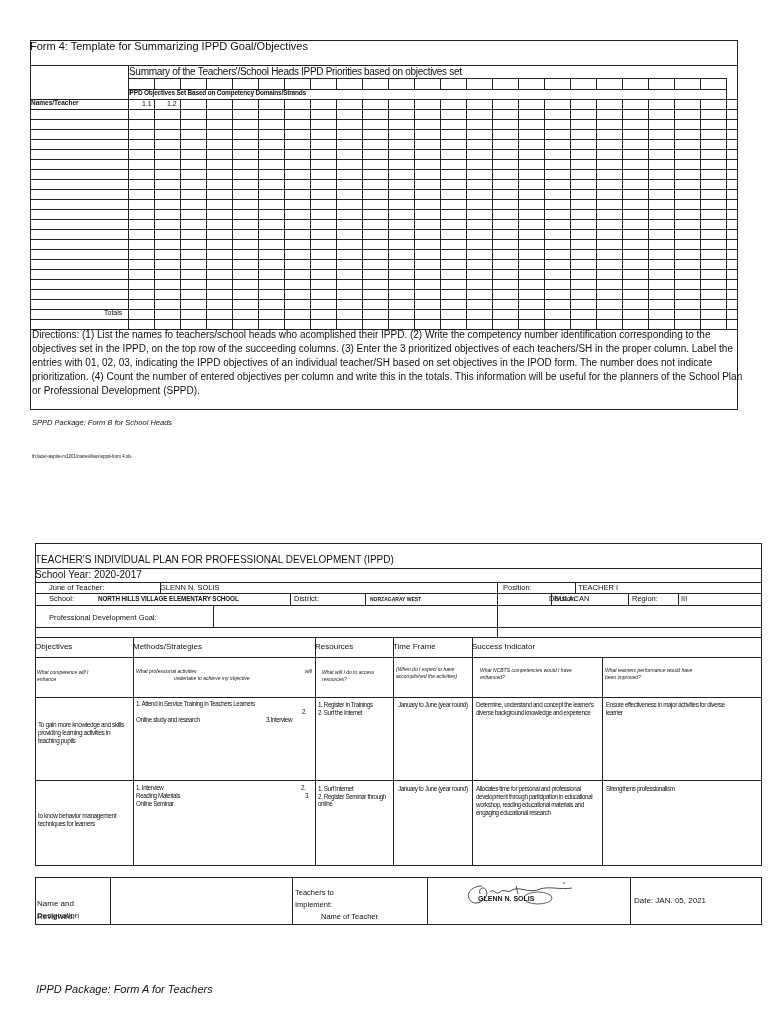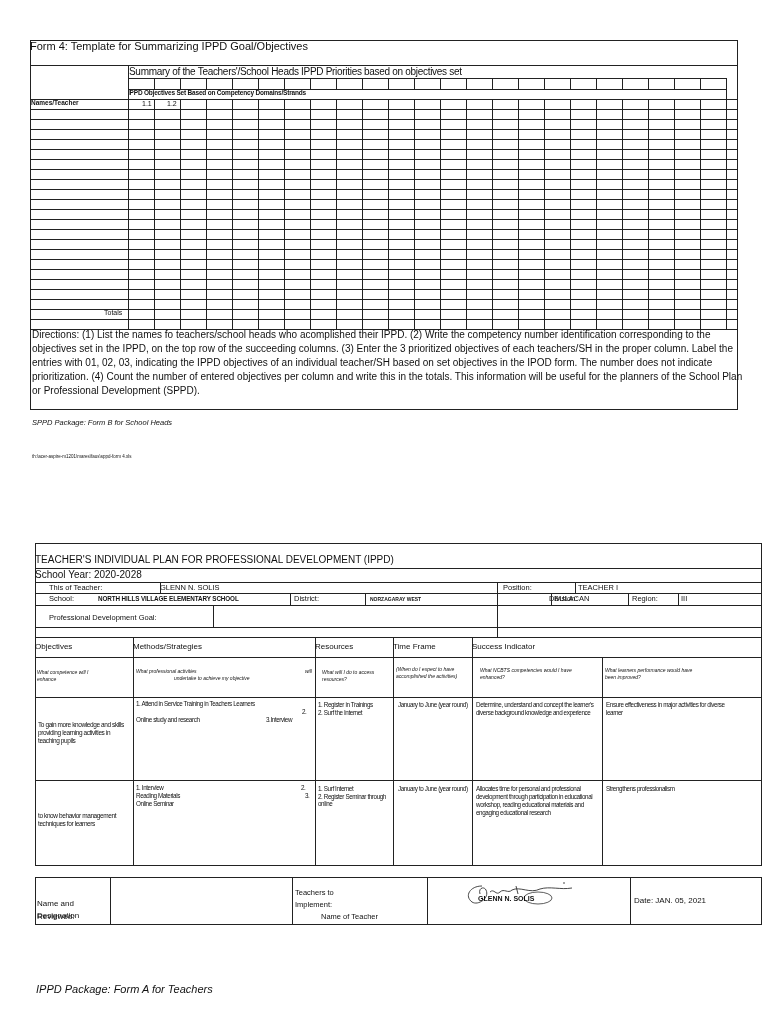--- a/index.html
+++ b/index.html
@@ -42,24 +42,24 @@
   <div class="t" style="position:static;margin-top:4px">prioritization. (4) Count the number of entered objectives per column and write this in the totals. This information will be useful for the planners of the School Plan</div>
   <div class="t" style="position:static;margin-top:4px">or Professional Development (SPPD).</div>
 </div>
 
 <div class="t it" style="left:32px;top:419px;font-size:7.5px;">SPPD Package: Form B for School Heads</div>
 <div class="t" style="left:32px;top:455px;font-size:4.5px;">th:\acer-aspire-m1201\mares\faus\sppd-form 4.xls</div>
 
 <div class="box" style="left:35px;top:543px;width:727px;height:323px;"></div>
 <div class="t ctr" style="left:35px;top:555px;width:727px;font-size:10px;">TEACHER'S INDIVIDUAL PLAN FOR PROFESSIONAL DEVELOPMENT (IPPD)</div>
 <div class="hl" style="left:35px;top:568px;width:727px;"></div>
-<div class="t ctr" style="left:35px;top:570px;width:727px;font-size:10px;">School Year: 2020-2028</div>
+<div class="t ctr" style="left:35px;top:570px;width:727px;font-size:10px;">School Year: 2020-2017</div>
 <div class="hl" style="left:35px;top:582px;width:727px;"></div>
 
-<div class="t" style="left:49px;top:584px;font-size:7.5px;">This of Teacher:</div>
+<div class="t" style="left:49px;top:584px;font-size:7.5px;">June of Teacher:</div>
 <div class="vl" style="left:160px;top:582px;height:11px;"></div>
 <div class="t ctr" style="left:160px;top:584px;width:300px;font-size:7.5px;">GLENN N. SOLIS</div>
 <div class="vl" style="left:497px;top:582px;height:23px;"></div>
 <div class="t" style="left:503px;top:584px;font-size:7.5px;">Position:</div>
 <div class="vl" style="left:575px;top:582px;height:11px;"></div>
 <div class="t" style="left:578px;top:584px;font-size:7.5px;">TEACHER I</div>
 <div class="hl" style="left:35px;top:593px;width:727px;"></div>
 
 <div class="t" style="left:49px;top:595px;font-size:7.5px;">School:</div>
 <div class="t bold" style="left:98px;top:596px;font-size:6.3px;letter-spacing:-0.1px;">NORTH HILLS VILLAGE ELEMENTARY SCHOOL</div>

